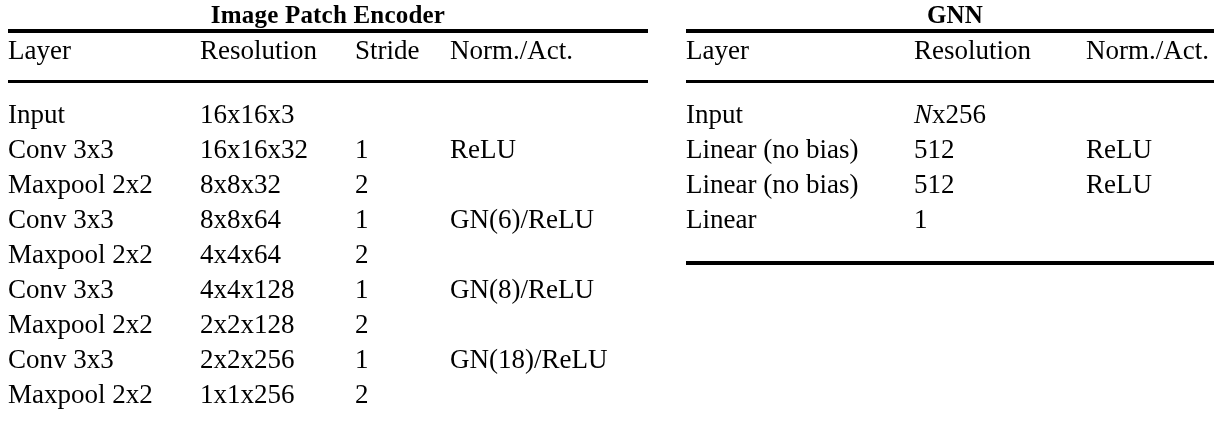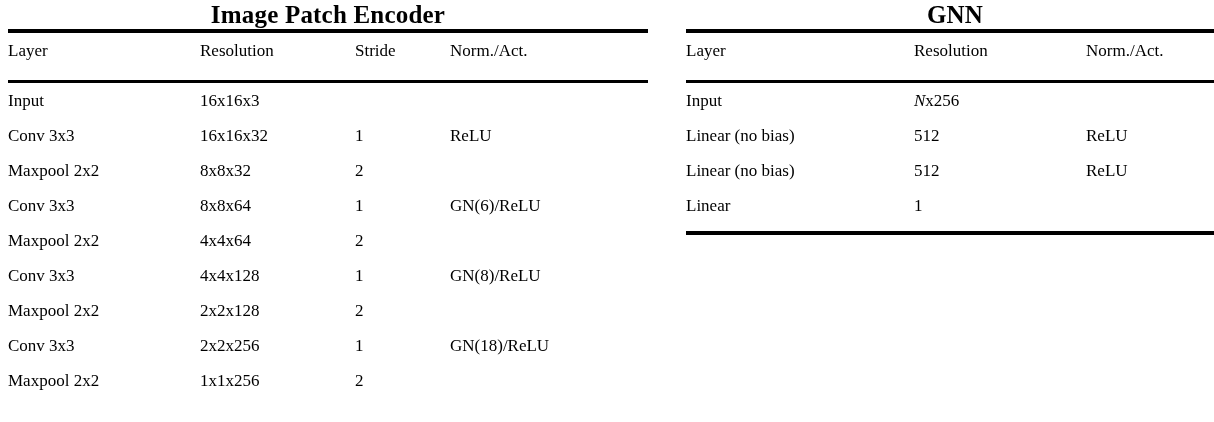--- a/index.html
+++ b/index.html
@@ -38,37 +38,37 @@
   }
 
   .rule        { background: #000000; width: 100%; }
   .rule-top    { height: 4px; margin-top: 0px; }
   .rule-mid    { height: 3px; }
   .rule-bottom { height: 4px; }
 
   table.tbl {
     width: 100%;
     border-collapse: collapse;
-    font-size: 17px;
+    font-size: 27px;
     line-height: 35px;
   }
   table.tbl th,
   table.tbl td {
     padding: 0;
     margin: 0;
     text-align: left;
     font-weight: normal;
     vertical-align: baseline;
     white-space: nowrap;
   }
   thead th { height: 47px; vertical-align: middle; }
 
   
-  tbody tr:first-child td { padding-top: 0; }
-  tbody tr:last-child  td { padding-bottom: 8px; font-family: Liberation Serif, serif; }
+  tbody tr:first-child td { padding-top: 14px; }
+  tbody tr:last-child  td { padding-bottom: 24px; font-family: Liberation Serif, serif; }
 
   
   #encoder-table col.c-layer { width: 192px; }
   #encoder-table col.c-res   { width: 155px; }
   #encoder-table col.c-str   { width: 95px; }
   #encoder-table col.c-norm  { width: 198px; }
 
   
   #gnn-table col.c-layer { width: 228px; }
   #gnn-table col.c-res   { width: 172px; }

